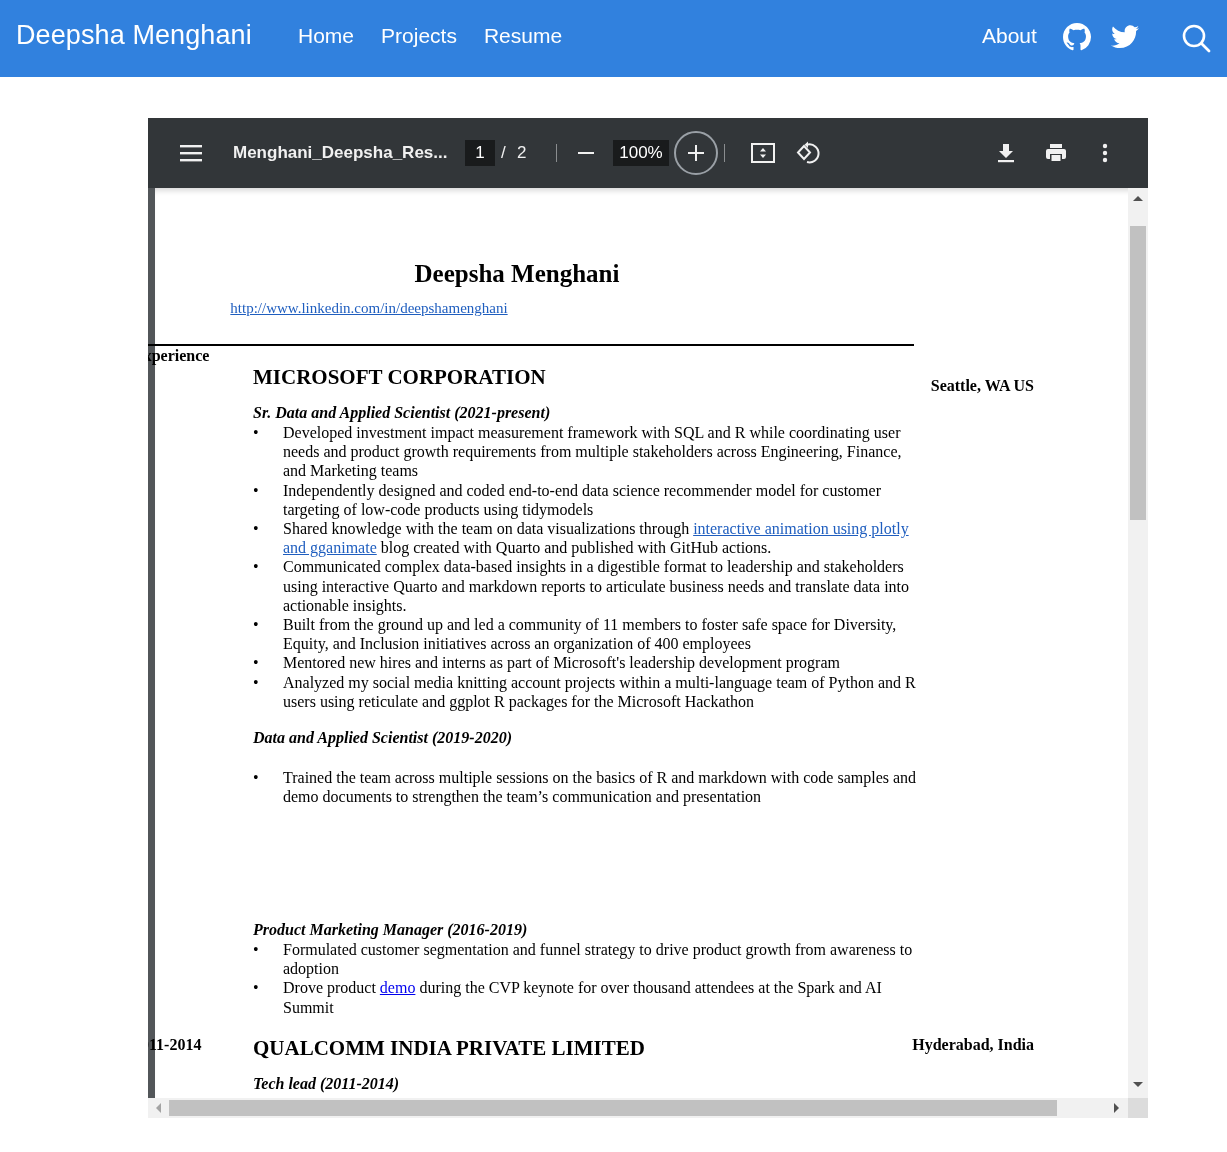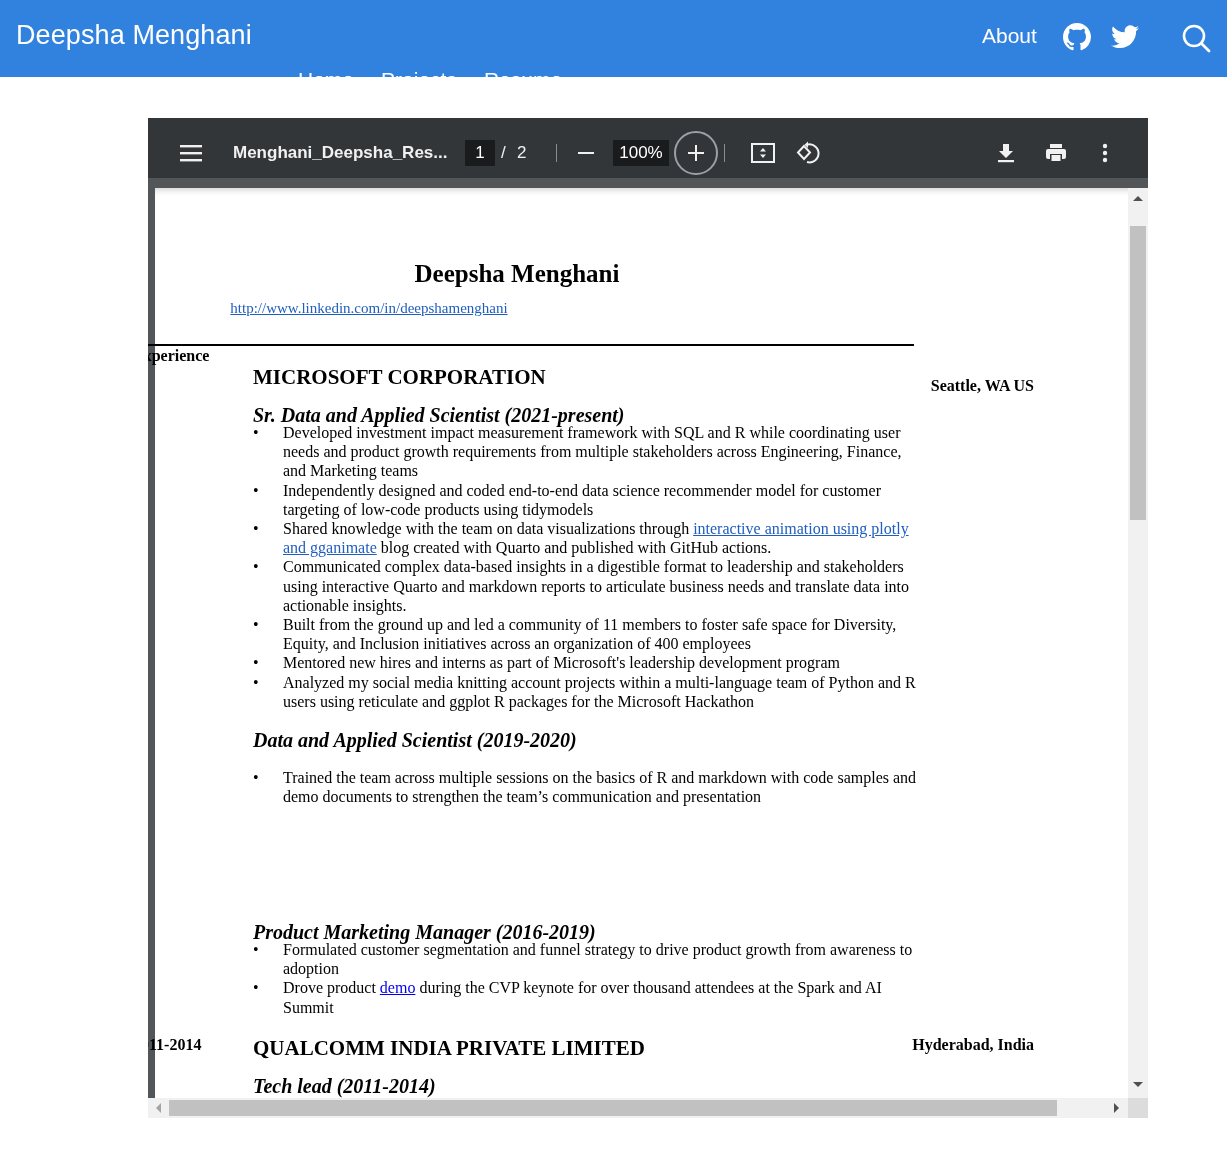--- a/index.html
+++ b/index.html
@@ -3,29 +3,29 @@
 <meta charset="utf-8">
 <style>
   * { box-sizing: border-box; margin: 0; padding: 0; }
   html, body { width: 1227px; height: 1152px; background: #ffffff; overflow: hidden; }
   body { font-family: "Liberation Sans", "DejaVu Sans", sans-serif; position: relative; }
 
   
   .navbar { position: absolute; left: 0; top: 0; width: 1227px; height: 77px; background: #3181de; color: #fff; }
   .brand { position: absolute; left: 16px; top: 20px; font-size: 27px; color: #fff; letter-spacing: 0.1px; }
   .nav-links { position: absolute; left: 298px; top: 24px; display: flex; gap: 27px; }
-  .nav-link { font-size: 21px; color: #fff; cursor: pointer; margin-top: 44px; }
+  .nav-link { font-size: 21px; color: #fff; cursor: pointer; }
   .about { position: absolute; left: 982px; top: 24px; font-size: 21px; color: #ffffff; }
   .icon-gh { position: absolute; left: 1063px; top: 23px; width: 28px; height: 28px; }
   .icon-tw { position: absolute; left: 1111px; top: 24px; width: 28px; height: 26px; }
   .icon-search { position: absolute; left: 1181px; top: 23px; width: 30px; height: 30px; }
 
   
   .viewer { position: absolute; left: 148px; top: 118px; width: 1000px; height: 1000px; background: #525659; overflow: hidden; }
-  .toolbar { position: absolute; left: 0; top: 0; width: 1000px; height: 60px; background: #323639; color: #f1f1f1; }
+  .toolbar { position: absolute; left: 0; top: 0; width: 1000px; height: 70px; background: #323639; color: #f1f1f1; }
   .tb-menu { position: absolute; left: 32px; top: 25px; width: 22px; height: 20px; }
   .tb-title { position: absolute; left: 85px; top: 25px; font-size: 17px; font-weight: bold; color: #f1f1f1; }
   .tb-page { position: absolute; left: 317px; top: 22px; width: 30px; height: 26px; background: #191b1c; color: #fff; font-size: 17px; text-align: center; line-height: 26px; }
   .tb-sep1 { position: absolute; left: 353px; top: 25px; font-size: 17px; color: #f1f1f1; }
   .tb-total { position: absolute; left: 369px; top: 25px; font-size: 17px; color: #f1f1f1; }
   .tb-div { position: absolute; top: 26px; width: 1px; height: 18px; background: #8a8d8f; }
   .tb-minus { position: absolute; left: 430px; top: 34px; width: 16px; height: 2px; background: #f1f1f1; }
   .tb-zoom { position: absolute; left: 465px; top: 22px; width: 56px; height: 26px; background: #191b1c; color: #fff; font-size: 17px; text-align: center; line-height: 26px; }
   .tb-plus { position: absolute; left: 526px; top: 13px; width: 44px; height: 44px; border: 2px solid #9aa0a6; border-radius: 50%; }
   .tb-plus::before { content: ""; position: absolute; left: 12px; top: 19px; width: 16px; height: 2px; background: #f1f1f1; }
@@ -44,21 +44,21 @@
 
   
   .doc { position: absolute; font-family: "Liberation Serif", "DejaVu Serif", serif; color: #000; }
   .r-name { position: absolute; left: 0; width: 1020px; top: 72px; text-align: center; font-size: 25px; font-weight: bold; }
   .r-link { position: absolute; left: 0; width: 1020px; top: 112px; text-align: center; font-size: 15px; color: #1f5ebf; text-decoration: underline; }
   .r-rule { position: absolute; left: 126px; top: 156px; width: 781px; height: 2px; background: #000; }
   .r-section { position: absolute; left: 126px; top: 159px; font-size: 16px; font-weight: bold; }
   .r-company { position: absolute; left: 246px; font-size: 21px; font-weight: bold; }
   .r-loc { position: absolute; right: 73px; font-size: 16px; font-weight: bold; text-align: right; }
   .r-years { position: absolute; left: 126px; font-size: 16px; font-weight: bold; }
-  .r-role { position: absolute; left: 246px; font-size: 20px; font-weight: bold; font-style: italic; }
+  .r-role { position: absolute; left: 246px; font-size: 16px; font-weight: bold; font-style: italic; }
   .r-list { position: absolute; left: 246px; width: 665px; list-style: none; font-size: 16px; line-height: 19.2px; }
   .r-list li { position: relative; padding-left: 30px; }
   .r-list li::before { content: "•"; position: absolute; left: 0; top: 0; }
   .lnk { color: #1f5ebf; text-decoration: underline; }
   .lnk-blue { color: #0000ee; text-decoration: underline; }
 </style>
 </head>
 <body>
 
 <div class="navbar">

